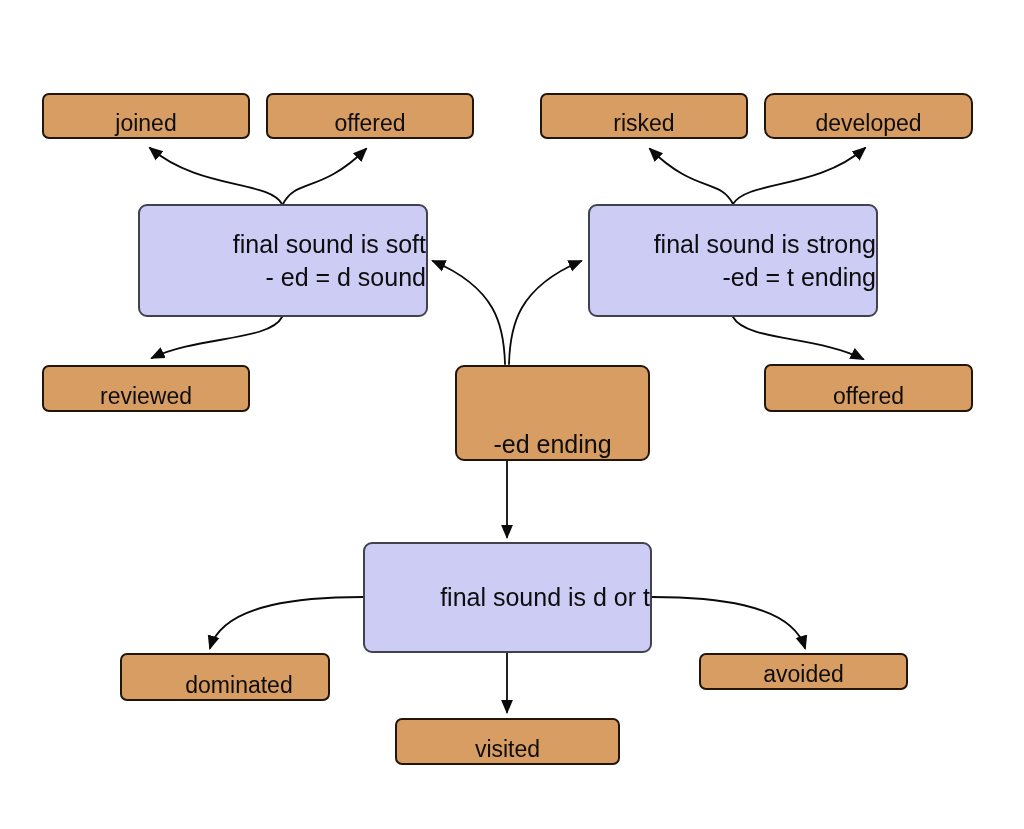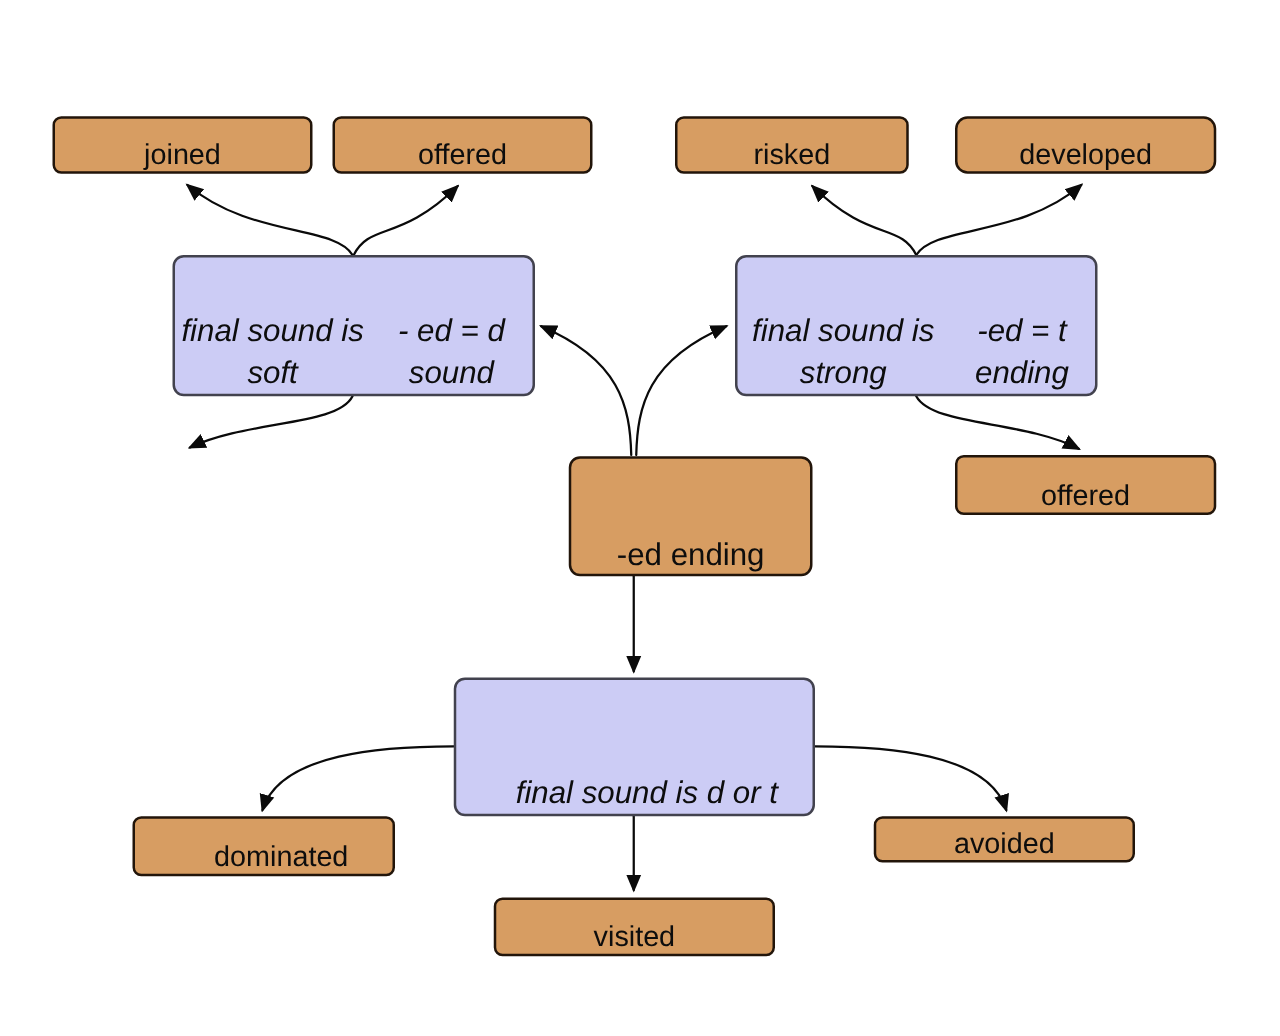--- a/index.html
+++ b/index.html
@@ -33,42 +33,42 @@
   .word {
     background: var(--word-fill, #d79d62);
     border: 2px solid var(--word-border, #22150a);
     border-radius: 7px;
     font-size: 23px;
   }
   .rule {
     background: var(--rule-fill, #ccccf5);
     border: 2px solid var(--rule-border, #42424e);
     border-radius: 9px;
+    flex-direction: column;
     font-size: 25px;
     line-height: 33px;
-    font-style: italic;
   }
   .root-node {
     background: var(--word-fill, #d79d62);
     border: 2px solid var(--word-border, #22150a);
     border-radius: 9px;
     font-size: 25px;
   }
   
   .n-joined     { left: 42px;  top: 93px;  width: 208px; height: 46px; }
   .n-offered    { left: 266px; top: 93px;  width: 208px; height: 46px; }
-  .n-risked     { left: 540px; top: 93px;  width: 187px; height: 46px; }
+  .n-risked     { left: 540px; top: 93px;  width: 208px; height: 46px; }
   .n-developed  { left: 764px; top: 93px;  width: 209px; height: 46px; border-radius: 10px; }
   .n-soft       { left: 138px; top: 204px; width: 290px; height: 113px; }
   .n-strong     { left: 588px; top: 204px; width: 290px; height: 113px; }
   .n-reviewed   { left: 42px;  top: 365px; width: 208px; height: 47px; }
   .n-root       { left: 411px; top: 365px; width: 195px; height: 96px; margin-left: 44px; }
   .n-enforced   { left: 764px; top: 364px; width: 209px; height: 48px; }
   .n-dt         { left: 363px; top: 542px; width: 289px; height: 111px; padding-left: 20px; }
-  .n-dominated  { left: 106px; top: 653px; width: 210px; height: 48px; padding-left: 28px; }
+  .n-dominated  { left: 120px; top: 653px; width: 210px; height: 48px; padding-left: 28px; }
   .n-avoided    { left: 699px; top: 653px; width: 209px; height: 37px; }
   .n-visited    { left: 395px; top: 718px; width: 225px; height: 47px; }
 </style>
 </head>
 <body>
 
 <div class="stage">
 
   <svg class="edges-layer" viewBox="0 0 1024 829" xmlns="http://www.w3.org/2000/svg">
     <defs>
@@ -107,20 +107,23 @@
 
   <div class="node rule n-soft">
     <div>final sound is soft</div>
     <div>- ed = d sound</div>
   </div>
   <div class="node rule n-strong">
     <div>final sound is strong</div>
     <div>-ed = t ending</div>
   </div>
 
+  <div class="node word n-reviewed">
+    <span>reviewed</span>
+  </div>
   <div class="node root-node n-root">
     <span>-ed ending</span>
   </div>
   <div class="node word n-enforced">
     <span>offered</span>
   </div>
 
   <div class="node rule n-dt">
     <div>final sound is d or t</div>
   </div>

